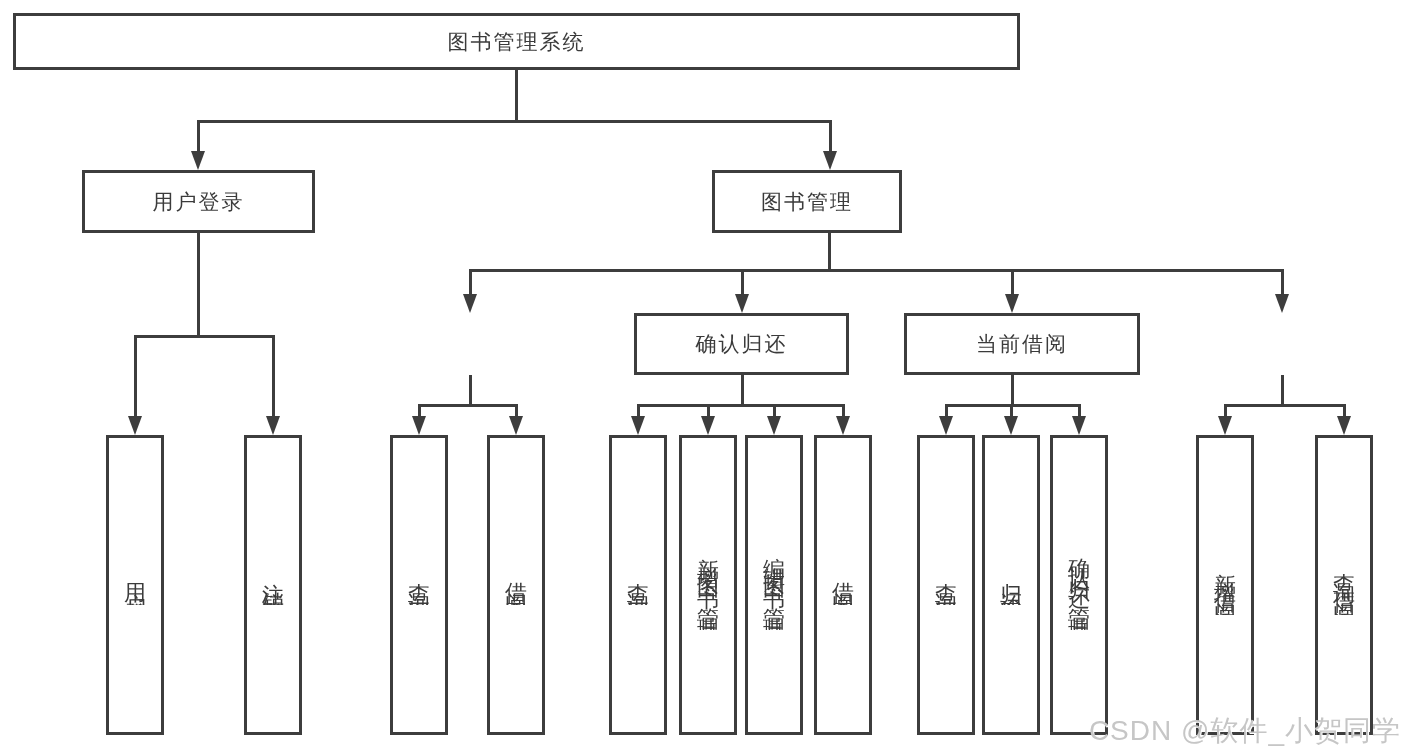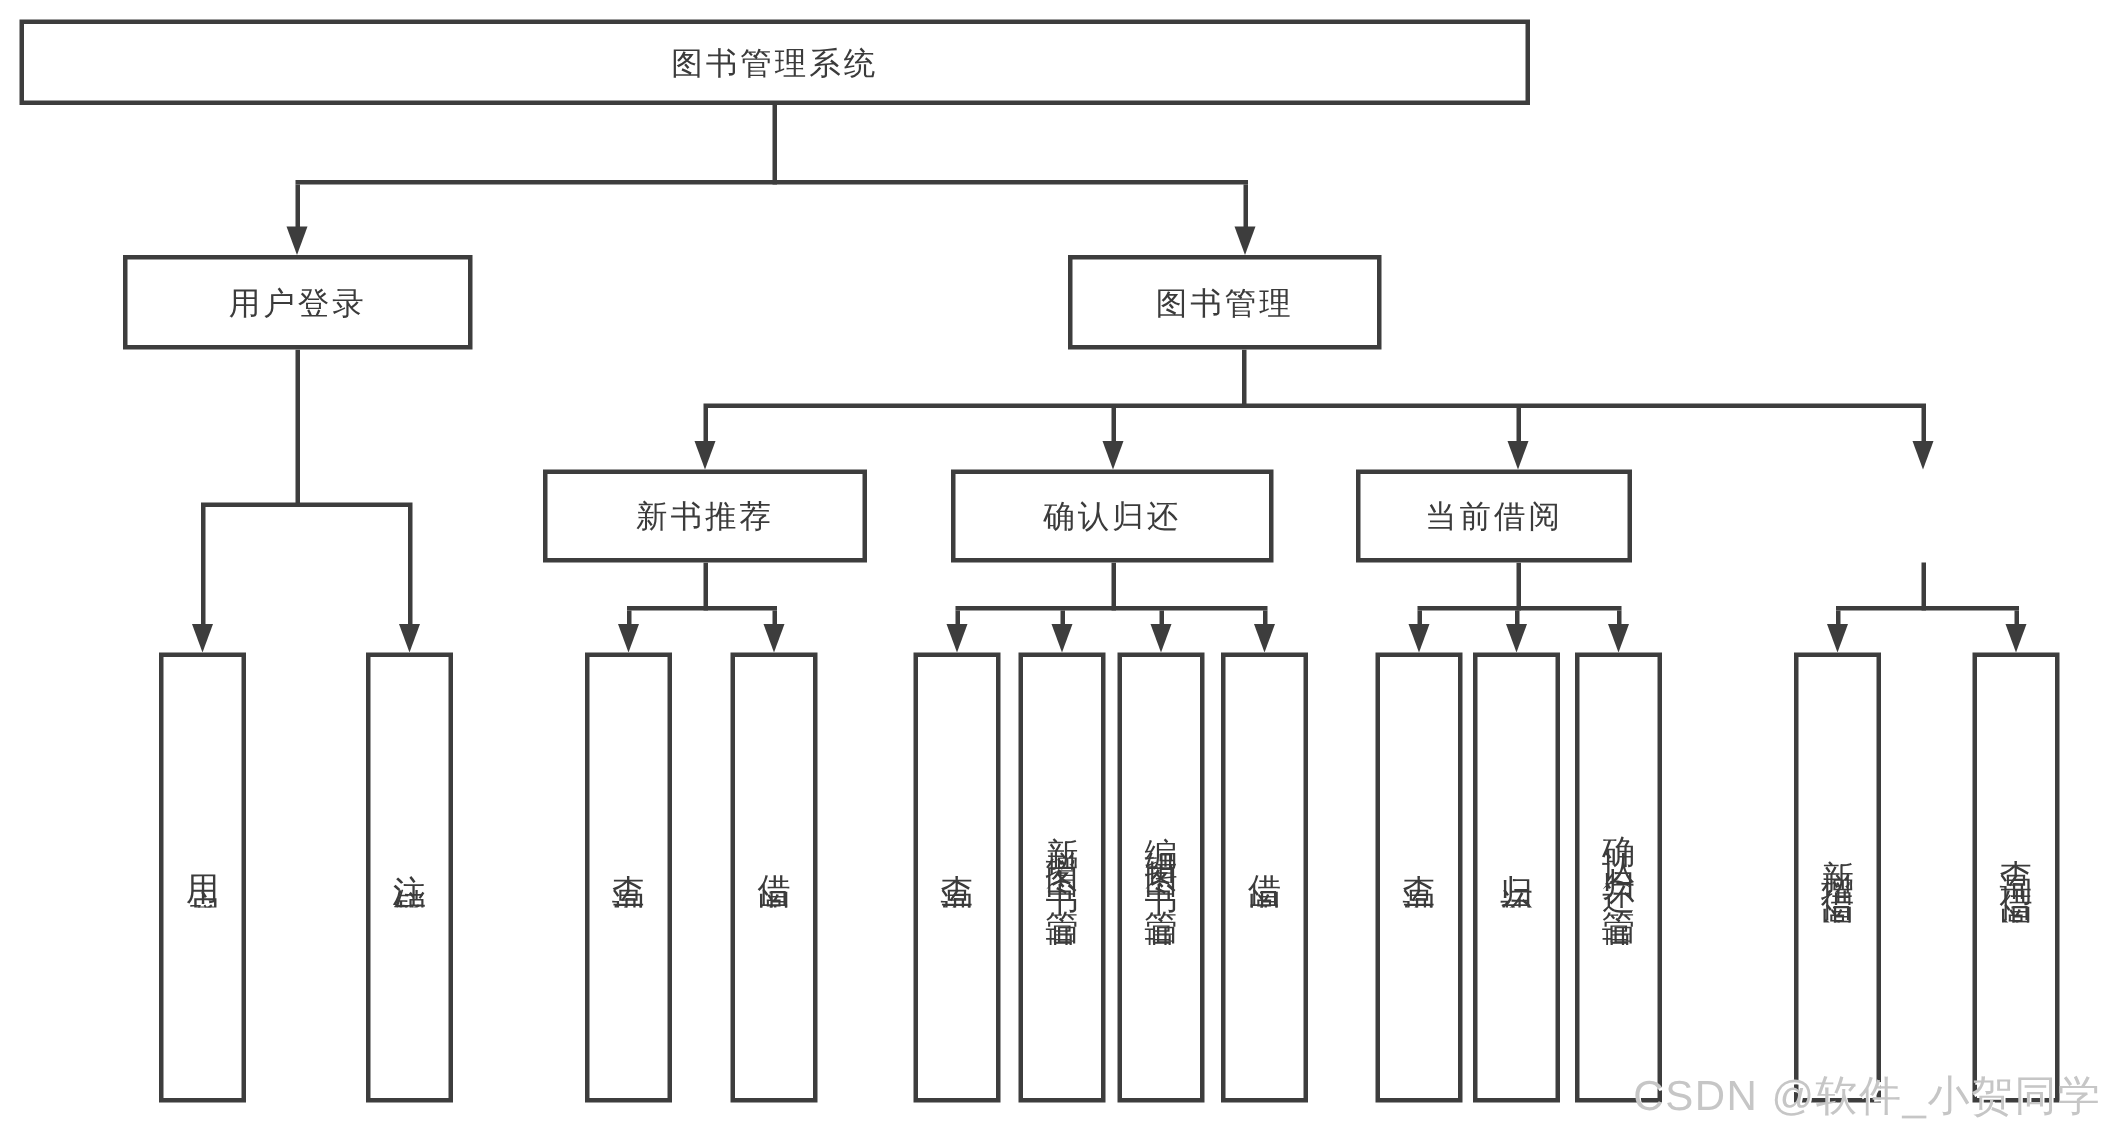--- a/index.html
+++ b/index.html
@@ -118,30 +118,27 @@
     <div class="cline" style="left: 1224px; top: 407px; width: 3px; height: 11px;"></div>
     <div class="arrowhead" style="left: 1218px; top: 416px;"></div>
     <div class="cline" style="left: 1343px; top: 407px; width: 3px; height: 11px;"></div>
     <div class="arrowhead" style="left: 1337px; top: 416px;"></div>
     <div class="node horizontal" style="left: 13px; top: 13px; width: 1007px; height: 57px;">
       <span class="node-label">图书管理系统</span>
     </div>
     <div class="node horizontal" style="left: 82px; top: 170px; width: 233px; height: 63px;">
       <span class="node-label">用户登录</span>
     </div>
-    <div class="node horizontal" style="left: 712px; top: 170px; width: 209px; height: 63px;">
+    <div class="node horizontal" style="left: 712px; top: 170px; width: 190px; height: 63px;">
       <span class="node-label">图书管理</span>
-    </div>
-    <div class="node horizontal" style="left: 362px; top: 313px; width: 216px; height: 62px;">
-      <span class="node-label">新书推荐</span>
     </div>
     <div class="node horizontal" style="left: 634px; top: 313px; width: 215px; height: 62px;">
       <span class="node-label">确认归还</span>
     </div>
-    <div class="node horizontal" style="left: 904px; top: 313px; width: 184px; height: 62px;">
+    <div class="node horizontal" style="left: 904px; top: 313px; width: 236px; height: 62px;">
       <span class="node-label">当前借阅</span>
     </div>
     <div class="node vertical" style="left: 106px; top: 435px; width: 58px; height: 300px;">
       <span class="node-label">用户登录</span>
     </div>
     <div class="node vertical" style="left: 244px; top: 435px; width: 58px; height: 300px;">
       <span class="node-label">注销登录</span>
     </div>
     <div class="node vertical" style="left: 390px; top: 435px; width: 58px; height: 300px;">
       <span class="node-label">查询图书</span>

